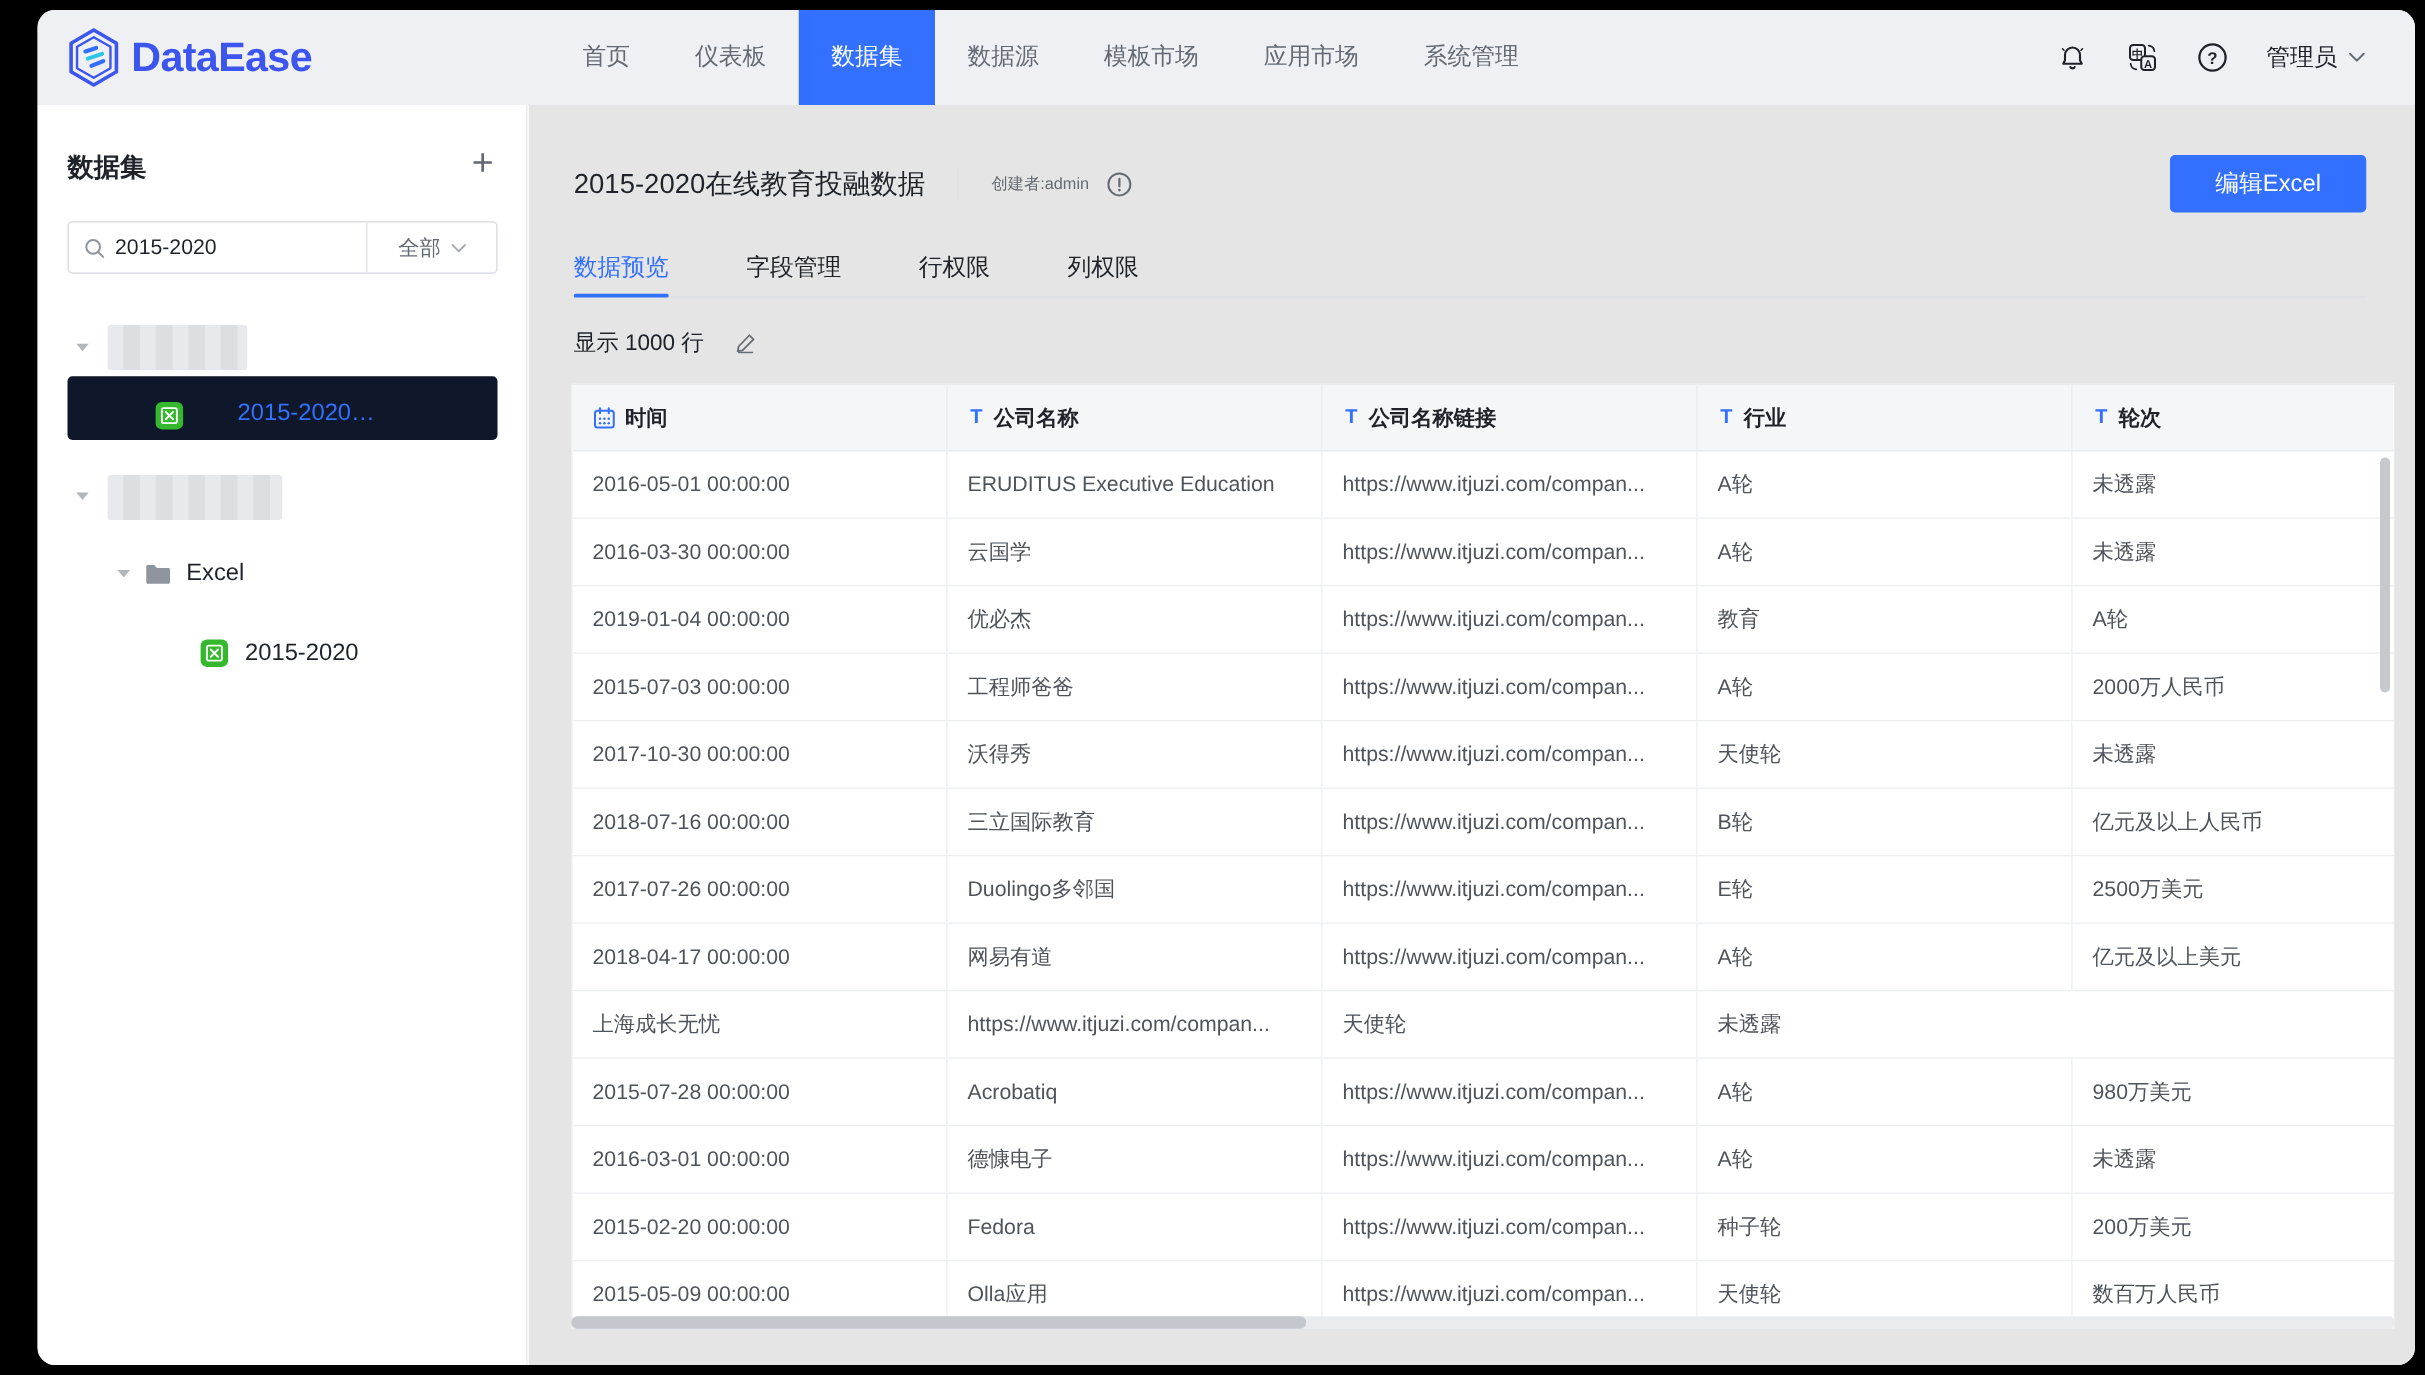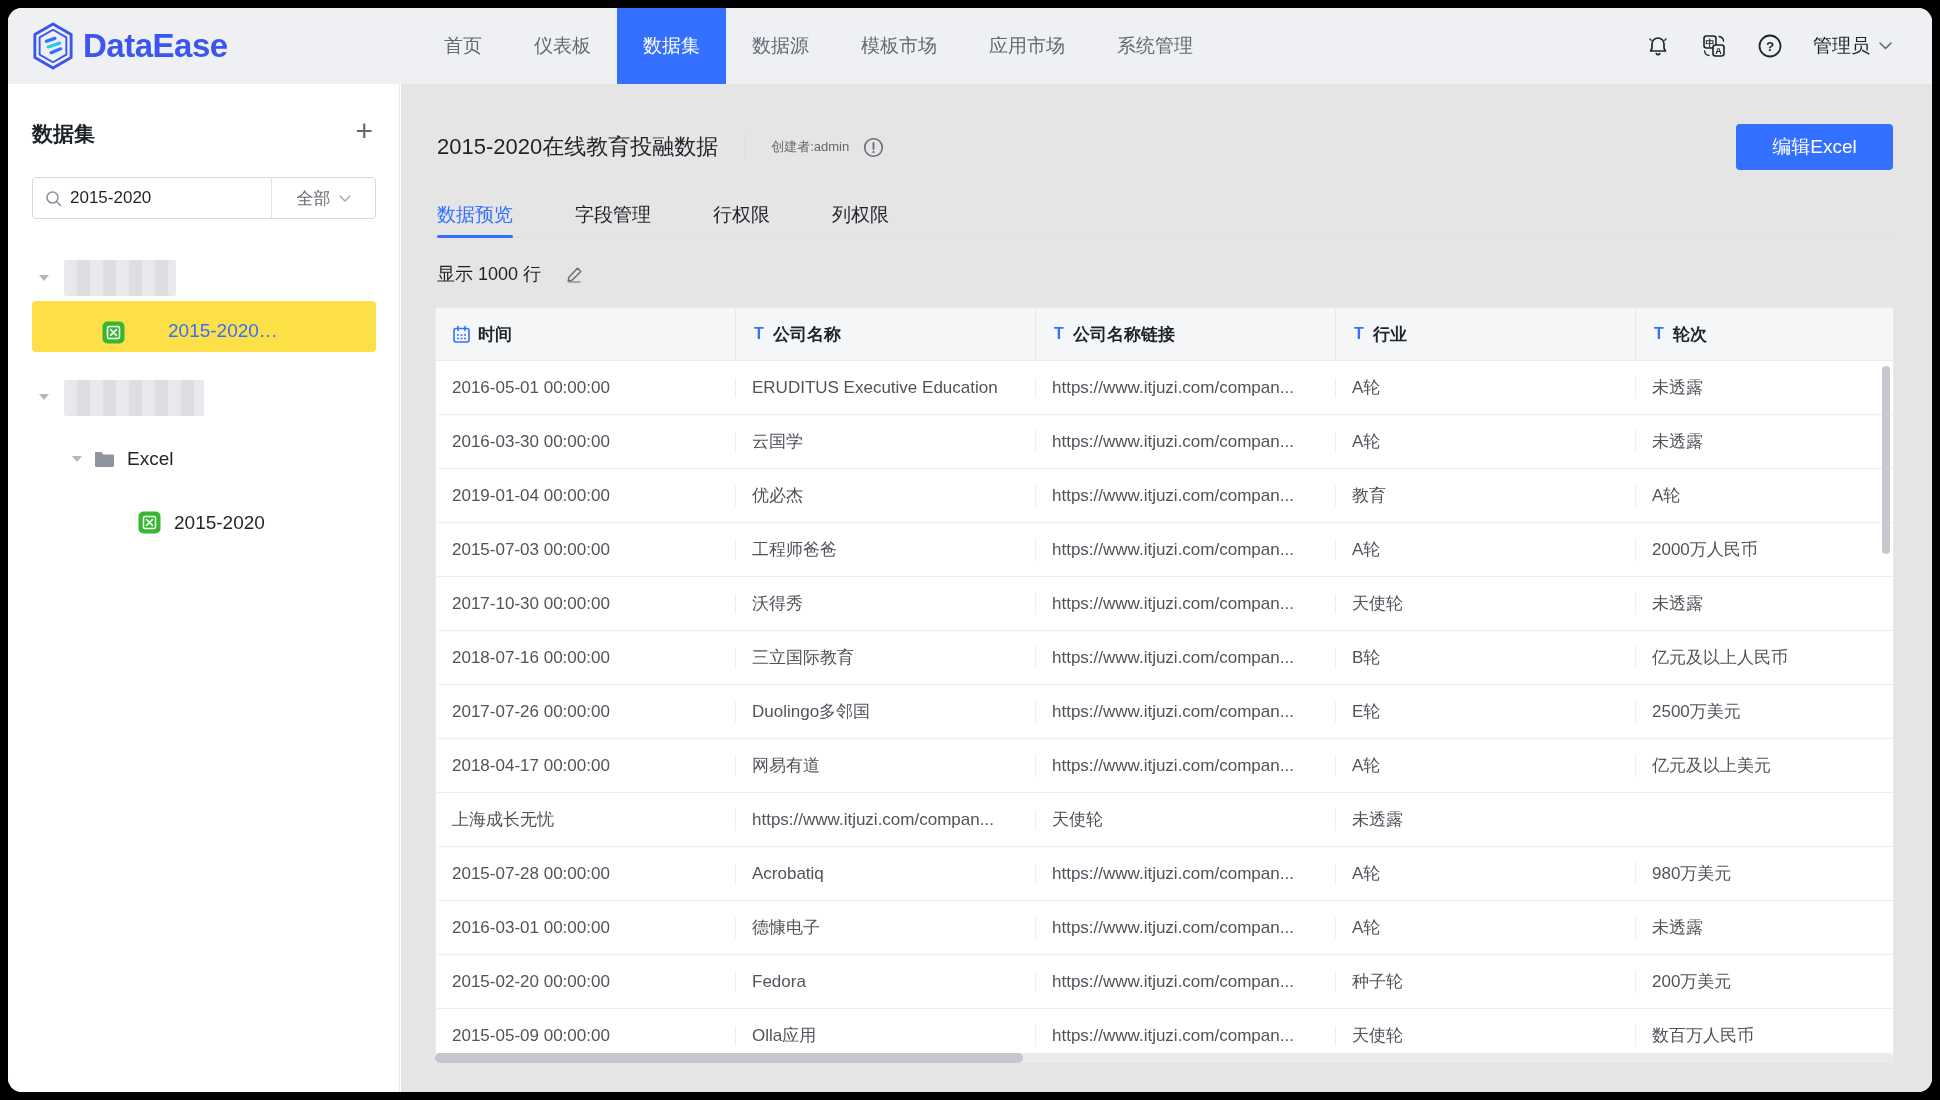--- a/index.html
+++ b/index.html
@@ -1,18 +1,18 @@
 <!DOCTYPE html>
 <html><head>
 <meta charset="utf-8">
 <style>
   * { margin:0; padding:0; box-sizing:border-box; }
   html,body { width:1940px; height:1100px; background:#000; font-family:"Liberation Sans","DejaVu Sans",sans-serif; }
   body { position:relative; overflow:hidden; }
-  .app { position:absolute; inset:8px; background:#fff; border-radius:14px; overflow:hidden; }
+  .app { position:absolute; inset:8px; background:#fff; border-radius:14px; overflow:hidden;margin-left:22px; }
 
   
   .navbar { position:absolute; left:0; right:0; top:0; height:76px; background:#eef0f4; }
   .logo { position:absolute; left:24px; top:0; height:76px; display:flex; align-items:center; gap:9px; }
   .logo-text { font-size:33px; font-weight:800; color:#3b55ee; letter-spacing:-0.5px; }
   .nav-menu { position:absolute; left:410px; top:0; height:76px; display:flex; }
   .nav-item { padding:0 26px; line-height:76px; font-size:19px; color:#646a73; cursor:pointer; }
   .nav-item.active { background:#3370ff; color:#fff; }
   .topbar-right { position:absolute; right:40px; top:0; height:76px; display:flex; align-items:center; gap:30px; }
   .tb-icon { width:26px; height:26px; display:flex; align-items:center; justify-content:center; }
@@ -25,21 +25,21 @@
   .sb-add { position:absolute; right:26px; top:32px; font-size:30px; font-weight:300; color:#646a73; line-height:30px; cursor:pointer; }
   .sb-search { position:absolute; left:24px; top:93px; width:344px; height:42px; border:1px solid #d5d8dd; border-radius:4px; display:flex; align-items:center; background:#fff; }
   .sb-search-input { flex:1; display:flex; align-items:center; gap:8px; padding-left:12px; height:100%; }
   .sb-search-value { font-size:17px; color:#1f2329; }
   .sb-filter { width:104px; height:100%; border-left:1px solid #e2e4e8; display:flex; align-items:center; justify-content:center; gap:8px; cursor:pointer; }
   .sb-filter-value { font-size:17px; color:#646a73; }
   .caret { width:0; height:0; border-left:5px solid transparent; border-right:5px solid transparent; border-top:6px solid #b2b6bd; }
   .redact { border-radius:3px;
     background-image:linear-gradient(90deg,#e7e9ec 50%,#dcdee2 50%),linear-gradient(#00000008 50%,#00000000 50%);
     background-size:26px 18px, 26px 18px; }
-  .tree-sel { position:absolute; left:24px; top:217px; width:344px; height:51px; background:#fde047; border-radius:4px; cursor:pointer; }
+  .tree-sel { position:absolute; left:24px; top:217px; width:344px; height:51px; background:#0f172a; border-radius:4px; cursor:pointer; }
   .tree-sel-label { position:absolute; left:136px; top:19px; font-size:19px; color:#3370ff; }
   .tree-label { font-size:19px; color:#1f2329; }
 
   
   .main { position:absolute; left:393px; top:76px; right:0; bottom:0; background:#e5e5e5; overflow:hidden; }
   .ds-header { position:absolute; left:36px; top:40px; height:46px; display:flex; align-items:center; }
   .ds-title { font-size:22px; font-weight:500; color:#1f2329; }
   .ds-div { width:1px; height:24px; background:#dee0e3; margin:0 26px; }
   .ds-creator { font-size:13px; color:#646a73; margin-right:14px; }
   .edit-btn { position:absolute; right:39px; top:40px; width:157px; height:46px; background:#3370ff; color:#fff; font-size:19px; border:none; border-radius:4px; display:flex; align-items:center; justify-content:center; cursor:pointer; }
@@ -49,21 +49,21 @@
   .tab.active::after { content:""; position:absolute; left:0; right:0; bottom:-1px; height:3px; border-radius:2px; background:#3370ff; }
   .rowcount { position:absolute; left:36px; top:178px; display:flex; align-items:center; gap:25px; font-size:18px; color:#1f2329; }
 
   
   .dtable { position:absolute; left:34px; top:223px; width:1459px; height:756px; border:1px solid #e8eaec; overflow:hidden; background:#fff; }
   .thead { display:flex; height:53px; background:#f5f6f7; border-bottom:1px solid #e8eaec; }
   .th { display:flex; align-items:center; gap:7px; padding-left:16px; font-size:17px; font-weight:700; color:#1f2329; border-right:1px solid #e8eaec; }
   .th:last-child, .tcell:last-child { border-right:none; }
   .c0 { width:300px; flex:none; } .c1 { width:300px; flex:none; } .c2 { width:300px; flex:none; }
   .c3 { width:300px; flex:none; } .c4 { width:257px; flex:none; }
-  .trow { display:flex; height:54px; border-bottom:1px solid #eceef0;align-items:center; }
+  .trow { display:flex; height:54px; border-bottom:1px solid #eceef0; }
   .tcell { display:flex; align-items:center; padding-left:16px; font-size:17px; color:#4f545b; border-right:1px solid #eceef0; white-space:nowrap; overflow:hidden; }
   .ticon { color:#3370ff; font-size:16px; font-weight:700; width:14px; text-align:center; }
   .vscroll { position:absolute; right:3px; top:58px; width:8px; height:188px; border-radius:4px; background:#c6c9ce; }
   .hscroll-track { position:absolute; left:34px; top:969px; width:1459px; height:10px; border-radius:5px; background:#e9ebef; }
   .hscroll-thumb { position:absolute; left:0; top:0; width:588px; height:10px; border-radius:5px; background:#c4c7cd; }
 </style>
 </head>
 <body>
 
 <div class="app">

